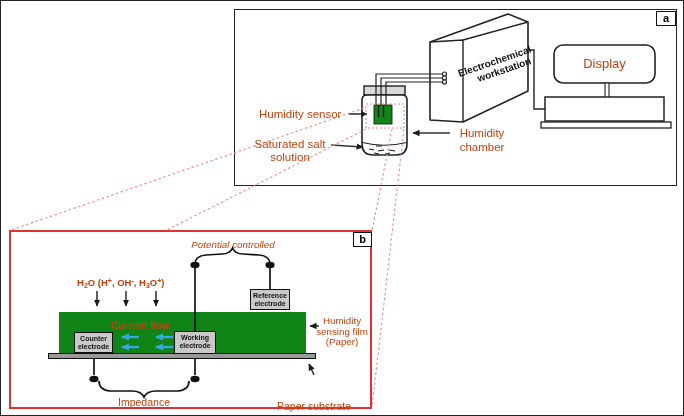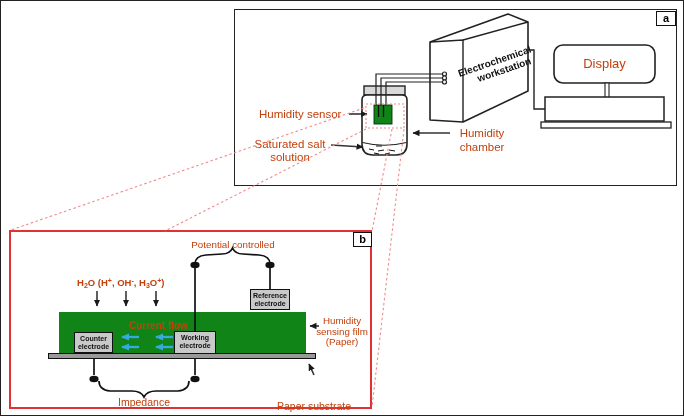--- a/index.html
+++ b/index.html
@@ -17,22 +17,22 @@
   #substrate{left:47px;top:352px;width:268px;height:6px;background:#999;border:1px solid #111;box-sizing:border-box;z-index:3;}
   .ebox{position:absolute;background:#c9c9c9;border:1.5px solid #111;box-sizing:border-box;z-index:4;
         font-size:7px;font-weight:bold;line-height:8.2px;text-align:center;padding-top:2px;color:#111;}
   #counter-box{left:73px;top:331px;width:39px;height:21px;}
   #working-box{left:173px;top:330px;width:42px;height:23px;}
   #reference-box{left:249px;top:288px;width:40px;height:21px;}
   #svg-overlay{position:absolute;left:0;top:0;z-index:5;pointer-events:none;}
   sub{font-size:7px;vertical-align:-2px;}
   sup{font-size:7px;vertical-align:3px;}
   #h2o-label{left:76px;top:276px;font-size:9.5px;font-weight:bold;}
-  #current-flow{left:128px;top:319px;font-size:10px;font-weight:bold;}
-  #potential-label{left:185px;top:238px;width:94px;font-size:9.8px;}
+  #current-flow{left:110px;top:319px;font-size:10px;font-weight:bold;}
+  #potential-label{left:185px;top:238px;width:94px;font-size:9.8px;font-style:italic;}
   #impedance-label{left:103px;top:395px;width:80px;font-size:10.5px;text-decoration:underline;}
   #paper-label{left:276px;top:377px;font-size:10.5px;margin-top:22px;}
   #film-label{left:311px;top:315px;width:60px;font-size:9.8px;line-height:10.6px;}
   #hum-sensor-label{left:258px;top:107px;width:88px;font-size:11.5px;text-align:left;}
   #salt-label{left:247px;top:137px;width:84px;font-size:11.5px;line-height:13px;}
   #chamber-label{left:450px;top:126px;width:62px;font-size:11.5px;line-height:13.5px;}
   #display-label{left:553px;top:55px;width:101px;font-size:13px;}
 </style>
 </head>
 <body>

